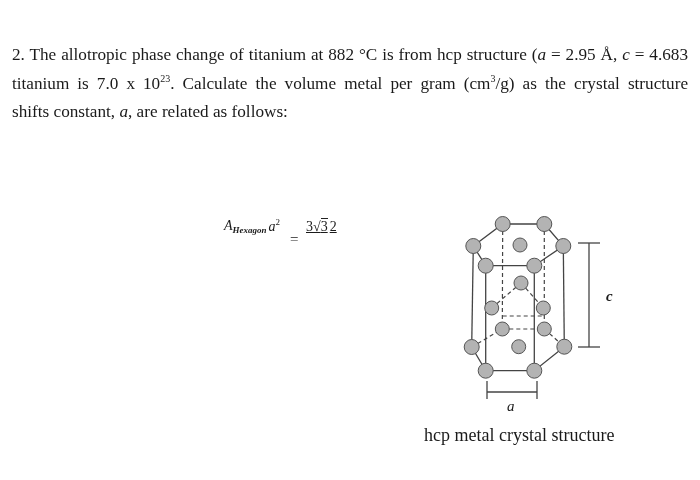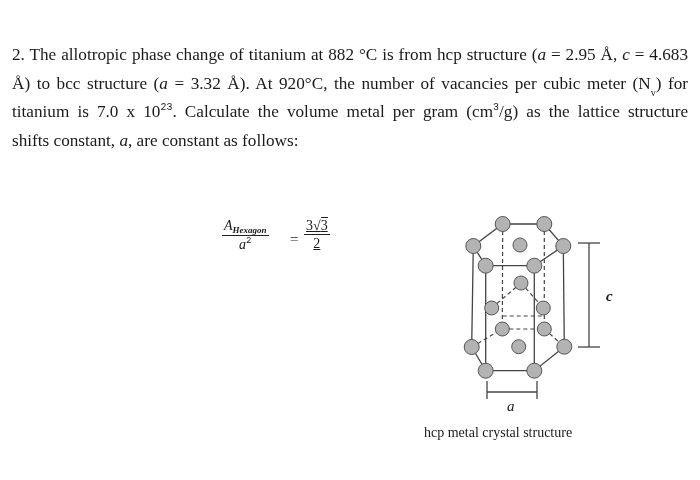--- a/index.html
+++ b/index.html
@@ -2,45 +2,44 @@
 <html><head>
 <meta charset="utf-8">
 <style>
   html, body { margin:0; padding:0; background:#ffffff; }
   body { width:700px; height:480px; position:relative; overflow:hidden;
          font-family:"Liberation Serif","DejaVu Serif",serif; color:#1a1a1a; }
   .para { position:absolute; left:12px; top:13px; width:676px;
           font-size:17.2px; line-height:28.6px; text-align:justify;margin-top:28px; }
   .line { display:block; white-space:nowrap; text-align-last:justify; text-align:justify; }
   .line.last { text-align-last:left; }
-  sup { font-size:10px; vertical-align:0; position:relative; top:-7px; line-height:0;font-family:Liberation Mono, monospace; }
+  sup { font-size:10px; vertical-align:0; position:relative; top:-7px; line-height:0; }
   sub { font-size:10px; position:relative; top:3px; line-height:0; }
   i { font-style:italic; }
   .formula { position:absolute; left:220px; top:218px; width:120px; height:50px; }
-  .frac { position:absolute; display:flex; flex-direction:column; align-items:center; }
+  .frac { position:absolute; display:flex; flex-direction:row; align-items:center; }
   .frac .num { font-size:14px; line-height:16px; padding:0 2px; }
   .frac .bar { height:1px; background:#222; align-self:stretch; }
   .frac .den { font-size:14px; line-height:17px;text-align:right; }
   .fx-left { left:2px; top:0; }
   .fx-right { left:84px; top:0;text-decoration:underline; }
   .eq { position:absolute; left:70px; top:13px; font-size:15px; }
   .subA { font-size:9px; font-style:italic; font-weight:bold; position:relative; top:3px; }
   .crystal { position:absolute; left:455px; top:205px; }
-  .caption { position:absolute; left:424px; top:425px; font-size:14px; }
+  .caption { position:absolute; left:424px; top:425px; font-size:18px; }
   .lbl-a { position:absolute; left:507px; top:398px; font-size:15px; font-style:italic; }
   .lbl-c { position:absolute; left:606px; top:288px; font-size:15px; font-style:italic; font-weight:bold; }
 </style>
 </head>
 <body>
 
 <div class="para">
   <span class="line"><span>2.  The allotropic phase change of titanium at 882 °C is from hcp structure (</span><i>a</i><span> = 2.95 Å, </span><i>c</i><span> = 4.683</span></span>
-  <span class="line"><span>Å) to bcc structure (</span><i>a</i><span> = 3.32 Å).  At 920°C, the number of vacancies per cubic meter (N</span><sub>v</sub><span>) for</span></span>
-  <span class="line"><span>titanium is 7.0 x 10</span><sup>23</sup><span>.  Calculate the volume metal per gram (cm</span><sup>3</sup><span>/g) as the lattice structure</span></span>
-  <span class="line last"><span>shifts constant, </span><i>a</i><span>, are constant as follows:</span></span>
+  <span class="line"><span>titanium is 7.0 x 10</span><sup>23</sup><span>.  Calculate the volume metal per gram (cm</span><sup>3</sup><span>/g) as the crystal structure</span></span>
+  <span class="line last"><span>shifts constant, </span><i>a</i><span>, are related as follows:</span></span>
 </div>
 
 <div class="formula">
   <div class="frac fx-left">
     <div class="num"><i>A</i><span class="subA">Hexagon</span></div>
     <div class="bar"></div>
     <div class="den"><i>a</i><sup style="top:-6px;font-size:9px">2</sup></div>
   </div>
   <div class="eq">=</div>
   <div class="frac fx-right">

